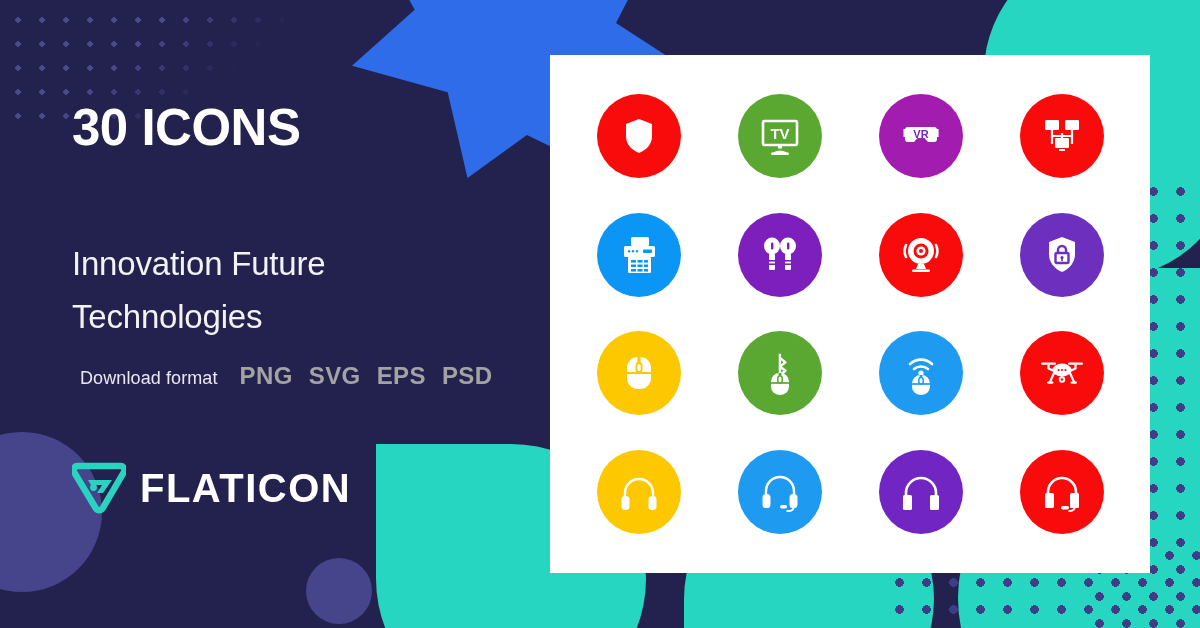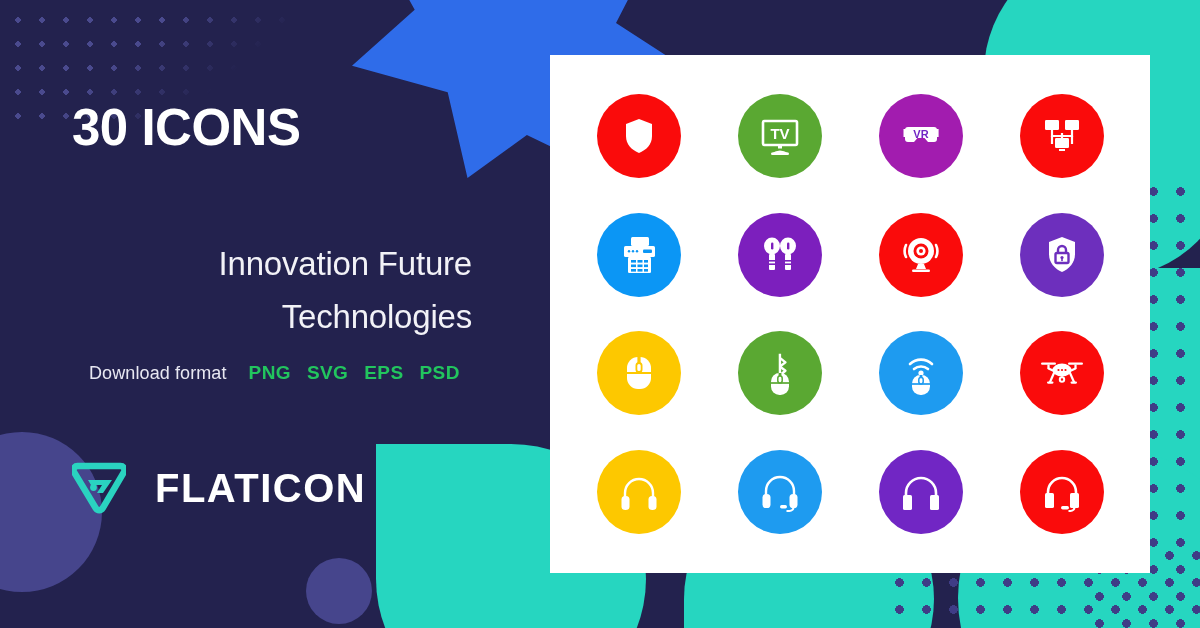--- a/index.html
+++ b/index.html
@@ -78,43 +78,43 @@
     background-position:8px 4px;
   }
   .dots-bottom{
     left:880px; bottom:0; width:320px; height:92px;
     background-image:radial-gradient(#3f3d86 4.2px, transparent 4.4px);
     background-size:27px 27px;
     background-position:6px 6px;
   }
 
   
-  .left-col{ position:absolute; left:72px; top:0; width:470px; height:448px;text-align:right; }
+  .left-col{ position:absolute; left:72px; top:0; width:470px; height:448px; }
 
   .title{
     position:absolute; top:102px; left:0;
     font-size:51px; font-weight:bold; color:#ffffff;
     letter-spacing:-0.5px; line-height:1;
   }
   .subtitle{
     position:absolute; top:206px; left:0; width:400px;
     font-size:33px; font-weight:400; color:#f2f2f7;
     line-height:1.62; letter-spacing:-0.2px;margin-top:31px;
   }
   .dl-row{
-    position:absolute; top:362px; left:17px;
+    position:absolute; top:362px; left:8px;
     display:flex; align-items:baseline; gap:22px;
   }
   .dl-label{ font-size:18px; color:#e8e8f2; font-weight:400; letter-spacing:.1px; }
   .dl-formats{ display:flex; gap:16px; }
-  .dl-formats span{ font-size:19px; font-weight:bold; color:#22c55e; letter-spacing:.4px; }
+  .dl-formats span{ font-size:24px; font-weight:bold; color:#a3a3a3; letter-spacing:.4px; }
 
   .brand{
     position:absolute; top:462px; left:0;
-    display:flex; align-items:center; gap:29px;
+    display:flex; align-items:center; gap:14px;
   }
   .brand-mark{ width:54px; height:52px; flex:0 0 auto; }
   .brand-name{
     font-size:40px; font-weight:bold; color:#ffffff;
     letter-spacing:1.5px; line-height:1;
   }
 
   
   .panel{
     position:absolute; left:550px; top:55px;

